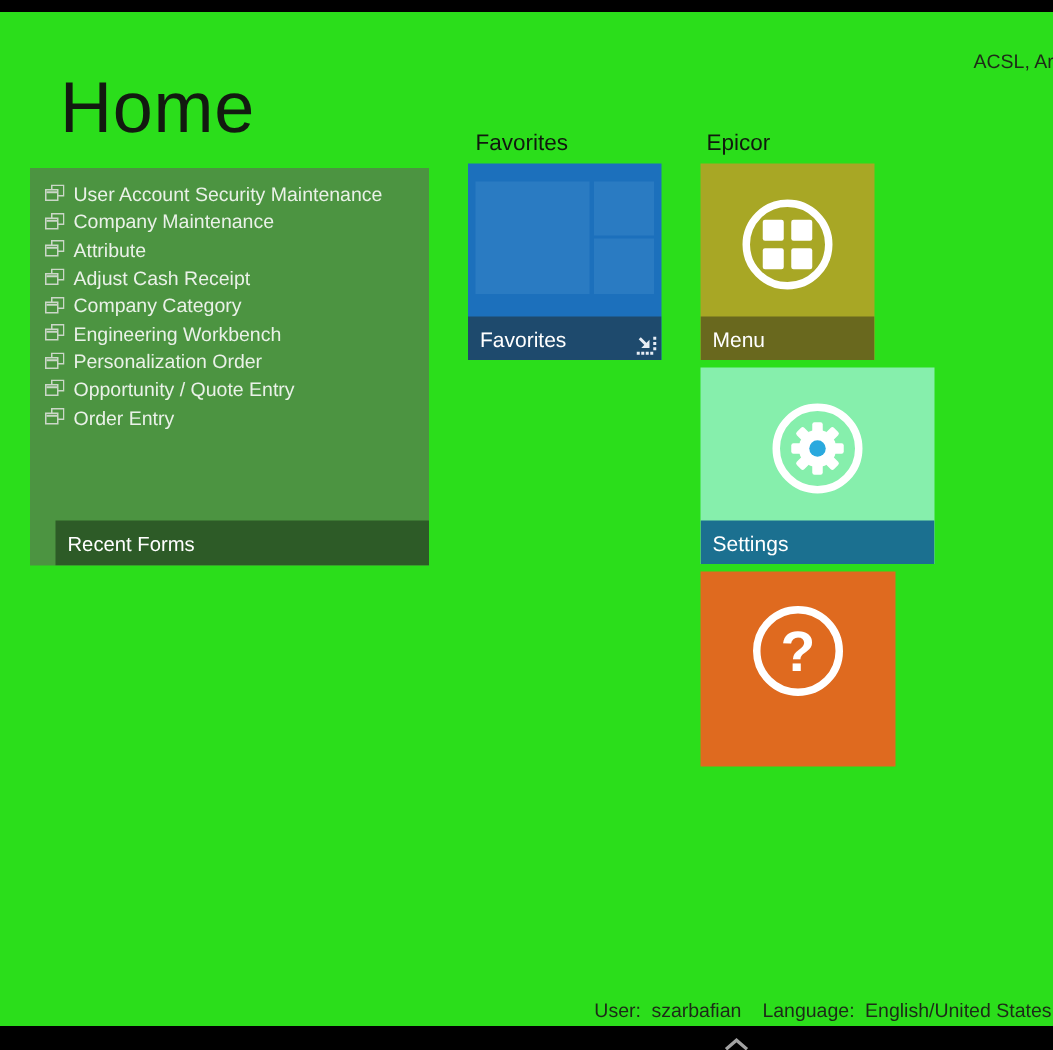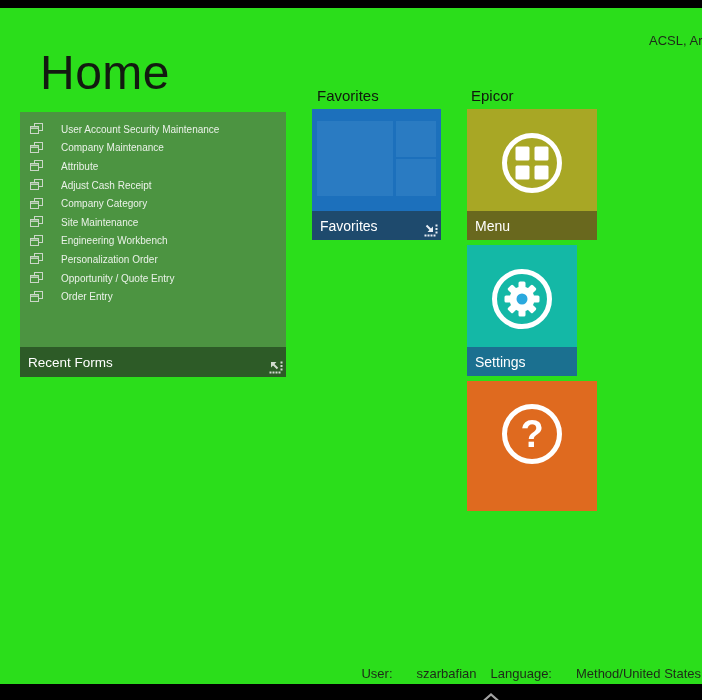--- a/index.html
+++ b/index.html
@@ -26,27 +26,27 @@
     font-size:13px; color:#1d2a18; white-space:nowrap;
   }
 
   
   .recent-panel {
     position:absolute; left:20px; top:112px; width:266px; height:265px;
     background:#4C9441; overflow:hidden;
   }
   .recent-list { list-style:none; padding:8px 6px 0 10px; }
   .recent-list li {
-    display:flex; align-items:center; gap:18px;
-    height:18.6px; font-size:10px; color:#EAF1E8;
+    display:flex; align-items:center; gap:6px;
+    height:18.6px; font-size:13px; color:#EAF1E8;
     white-space:nowrap; cursor:pointer;
   }
   .recent-list li svg { flex:0 0 auto; }
   .panel-caption {
-    position:absolute; left:0; top:235px; width:266px; height:30px;
+    position:absolute; left:17px; top:235px; width:266px; height:30px;
     background:#2D5B27; color:#fff; font-size:13.5px;
     display:flex; align-items:center; padding-left:8px;
   }
   .resize-btn { position:absolute; right:3px; bottom:3px; line-height:0; cursor:pointer; }
 
   
   .group-header {
     position:absolute; font-size:15px; color:#10190e; white-space:nowrap;
   }
   .tile {
@@ -60,37 +60,37 @@
 
   
   .tile.favorites { left:312px; top:109px; width:129px; height:131px; background:#1C70BC; }
   .tile.favorites .cap { background:#1E4A6D; }
   .preview-sq { position:absolute; background:#2A7BC2; }
   .sq-big   { left:5px;  top:12px; width:76px; height:75px; }
   .sq-small1{ left:84px; top:12px; width:40px; height:36px; }
   .sq-small2{ left:84px; top:50px; width:40px; height:37px; }
 
   
-  .tile.menu     { left:467px; top:109px; width:130px; height:131px; background:#A8A725; }
+  .tile.menu     { left:467px; top:109px; width:116px; height:131px; background:#A8A725; }
   .tile.menu .cap     { background:#69681E; }
-  .tile.settings { left:467px; top:245px; width:110px; height:131px; background:#14b8a6; }
+  .tile.settings { left:467px; top:245px; width:156px; height:131px; background:#86efac; }
   .tile.settings .cap { background:#1B7090; }
   .tile.help     { left:467px; top:381px; width:130px; height:130px; background:#DF6A1F; }
   .tile.help .cap     { background:#7B3D19; }
   .tile-icon { position:absolute; left:50%; transform:translateX(-50%); line-height:0; }
   .tile.menu .tile-icon, .tile.settings .tile-icon { top:16px; }
   .tile.help .tile-icon { top:15px; }
 
   
   .status-bar {
     position:absolute; right:1px; top:666px;
     display:flex; align-items:center; gap:14px;
     font-size:13px; color:#1d2a18; white-space:nowrap;
   }
-  .status-bar .pair { display:flex; gap:24px; }
+  .status-bar .pair { display:flex; gap:7px; }
 </style>
 </head>
 <body>
 
 <div class="edge-bar top"></div>
 
 <div class="page-title">Home</div>
 <div class="company-label">ACSL, Arg</div>
 
 <div class="recent-panel">
@@ -127,28 +127,20 @@
         </svg>
       <span>Adjust Cash Receipt</span>
     </li>
     <li>
       <svg width="13" height="12" viewBox="0 0 13 12">
           <rect x="4.5" y="0.5" width="8" height="7" fill="none" stroke="#CBD7C8"></rect>
           <rect x="0.5" y="3.5" width="8" height="7" fill="#4C9441" stroke="#CBD7C8"></rect>
           <line x1="1" y1="5.2" x2="8" y2="5.2" stroke="#CBD7C8" stroke-width="1.4"></line>
         </svg>
       <span>Company Category</span>
-    </li>
-    <li>
-      <svg width="13" height="12" viewBox="0 0 13 12">
-          <rect x="4.5" y="0.5" width="8" height="7" fill="none" stroke="#CBD7C8"></rect>
-          <rect x="0.5" y="3.5" width="8" height="7" fill="#4C9441" stroke="#CBD7C8"></rect>
-          <line x1="1" y1="5.2" x2="8" y2="5.2" stroke="#CBD7C8" stroke-width="1.4"></line>
-        </svg>
-      <span>Site Maintenance</span>
     </li>
     <li>
       <svg width="13" height="12" viewBox="0 0 13 12">
           <rect x="4.5" y="0.5" width="8" height="7" fill="none" stroke="#CBD7C8"></rect>
           <rect x="0.5" y="3.5" width="8" height="7" fill="#4C9441" stroke="#CBD7C8"></rect>
           <line x1="1" y1="5.2" x2="8" y2="5.2" stroke="#CBD7C8" stroke-width="1.4"></line>
         </svg>
       <span>Engineering Workbench</span>
     </li>
     <li>
@@ -267,21 +259,21 @@
   </span>
 </div>
 
 <div class="status-bar">
   <span class="pair">
     <span>User:</span>
     <span>szarbafian</span>
   </span>
   <span class="pair">
     <span>Language:</span>
-    <span>Method/United States</span>
+    <span>English/United States</span>
   </span>
 </div>
 
 <div class="edge-bar bottom"></div>
 <span class="chevron-up">
   <svg width="16" height="9" viewBox="0 0 16 9">
       <polyline points="1,7.5 8,1.5 15,7.5" fill="none" stroke="#A2A2A2" stroke-width="2.2"></polyline>
     </svg>
 </span>
 

